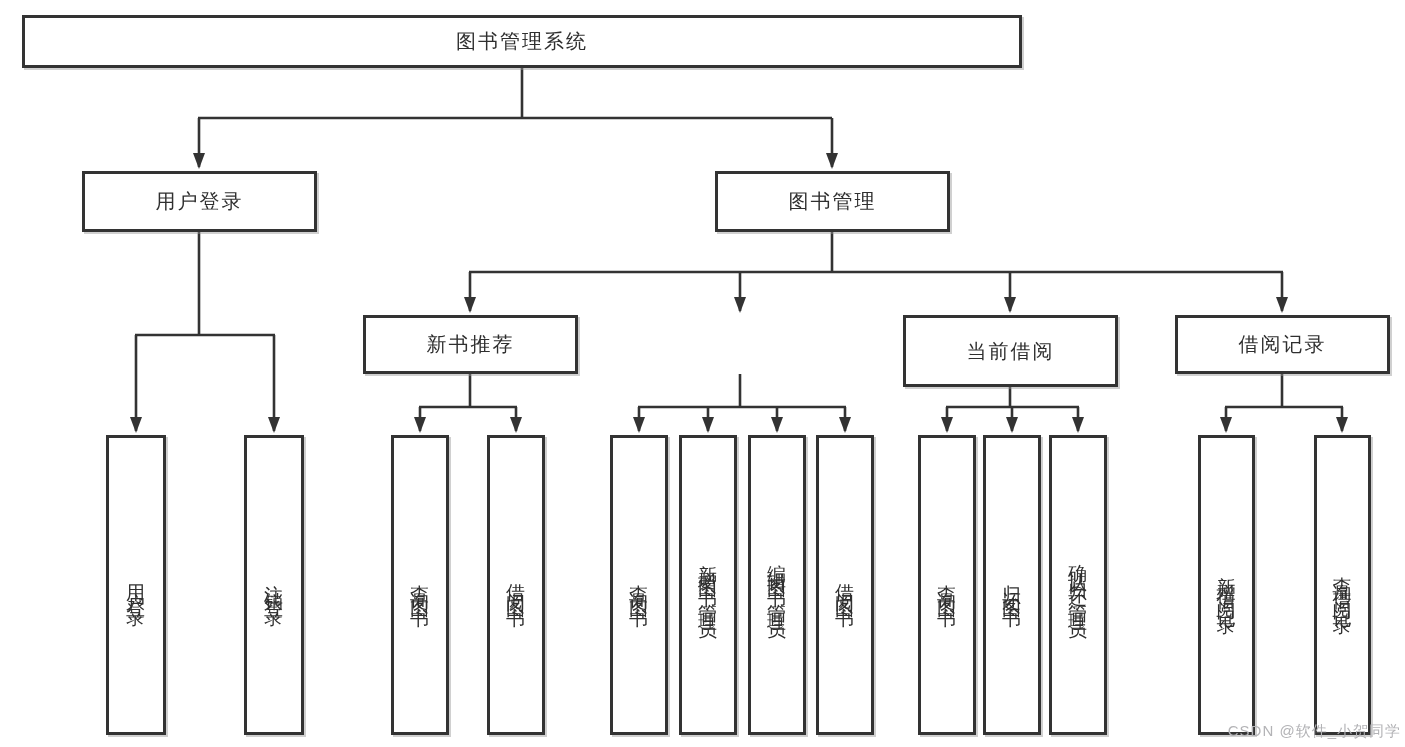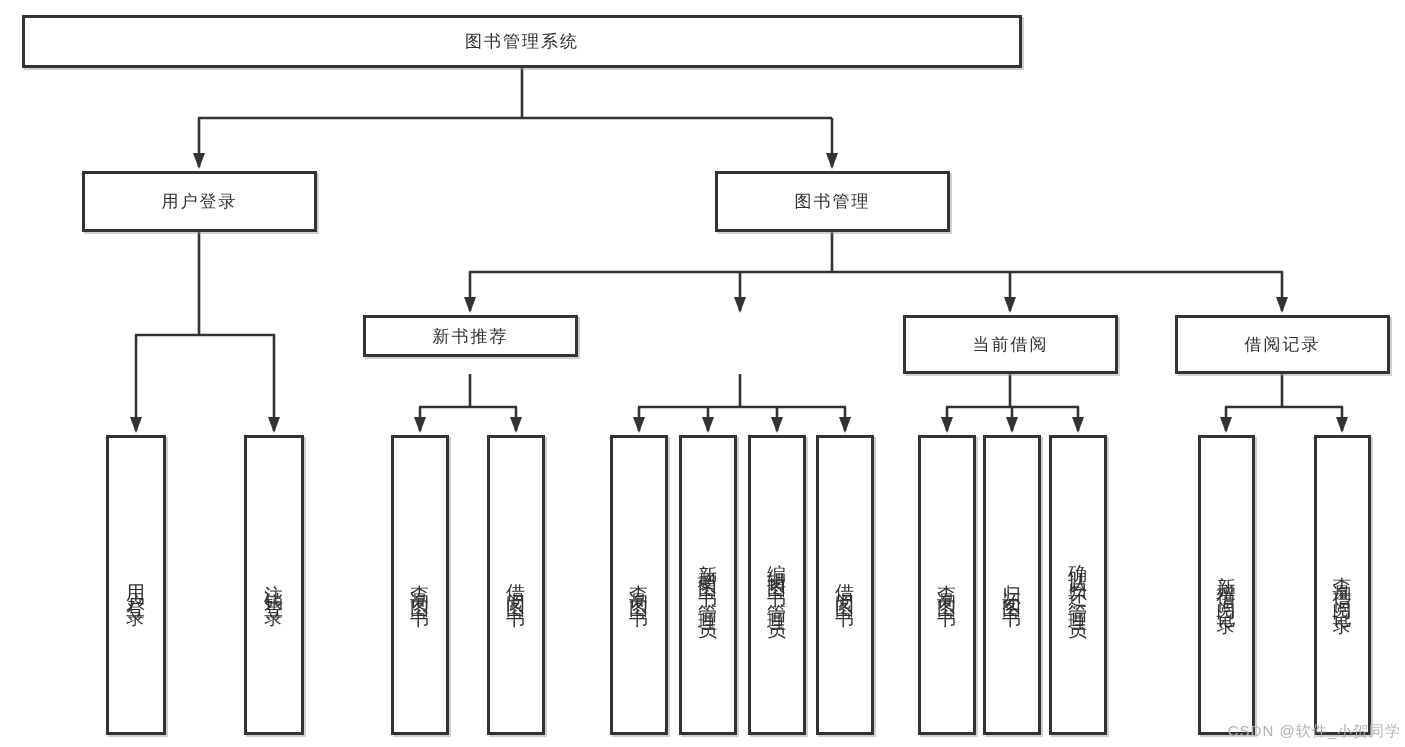--- a/index.html
+++ b/index.html
@@ -23,21 +23,21 @@
     z-index: 0;
   }
   .hbox {
     position: absolute;
     box-sizing: border-box;
     border: 3px solid #333333;
     background: #ffffff;
     display: flex;
     align-items: center;
     justify-content: center;
-    font-size: 17px;
+    font-size: 20px;
     color: #2f2f2f;
     letter-spacing: 2px;
     z-index: 1;
     box-shadow: 2px 2px 0 rgba(150,150,150,0.45);
   }
   .vbox {
     position: absolute;
     box-sizing: border-box;
     border: 3px solid #333333;
     background: #ffffff;
@@ -57,23 +57,23 @@
     letter-spacing: 8px;
     line-height: 1;
     white-space: nowrap;
   }
   
   .n-root   { left: 22px;  top: 15px;  width: 1000px; height: 53px; }
   
   .n-login  { left: 82px;  top: 171px; width: 235px;  height: 61px; }
   .n-mgmt   { left: 715px; top: 171px; width: 235px;  height: 61px; font-family: Liberation Serif, serif; }
   
-  .n-newbook { left: 363px;  top: 315px; width: 215px; height: 42px; }
+  .n-newbook { left: 363px;  top: 315px; width: 215px; height: 59px; }
   .n-borrow  { left: 633px;  top: 315px; width: 215px; height: 59px; }
-  .n-current { left: 903px;  top: 315px; width: 215px; height: 59px; }
+  .n-current { left: 903px;  top: 315px; width: 215px; height: 72px; }
   .n-records { left: 1175px; top: 315px; width: 215px; height: 59px; }
   
   .lf-a1 { left: 106px;  width: 60px; }
   .lf-a2 { left: 244px;  width: 60px; }
   .lf-b1 { left: 391px;  width: 58px; }
   .lf-b2 { left: 487px;  width: 58px; }
   .lf-c1 { left: 610px;  width: 58px; }
   .lf-c2 { left: 679px;  width: 58px; }
   .lf-c3 { left: 748px;  width: 58px; }
   .lf-c4 { left: 816px;  width: 58px; }

